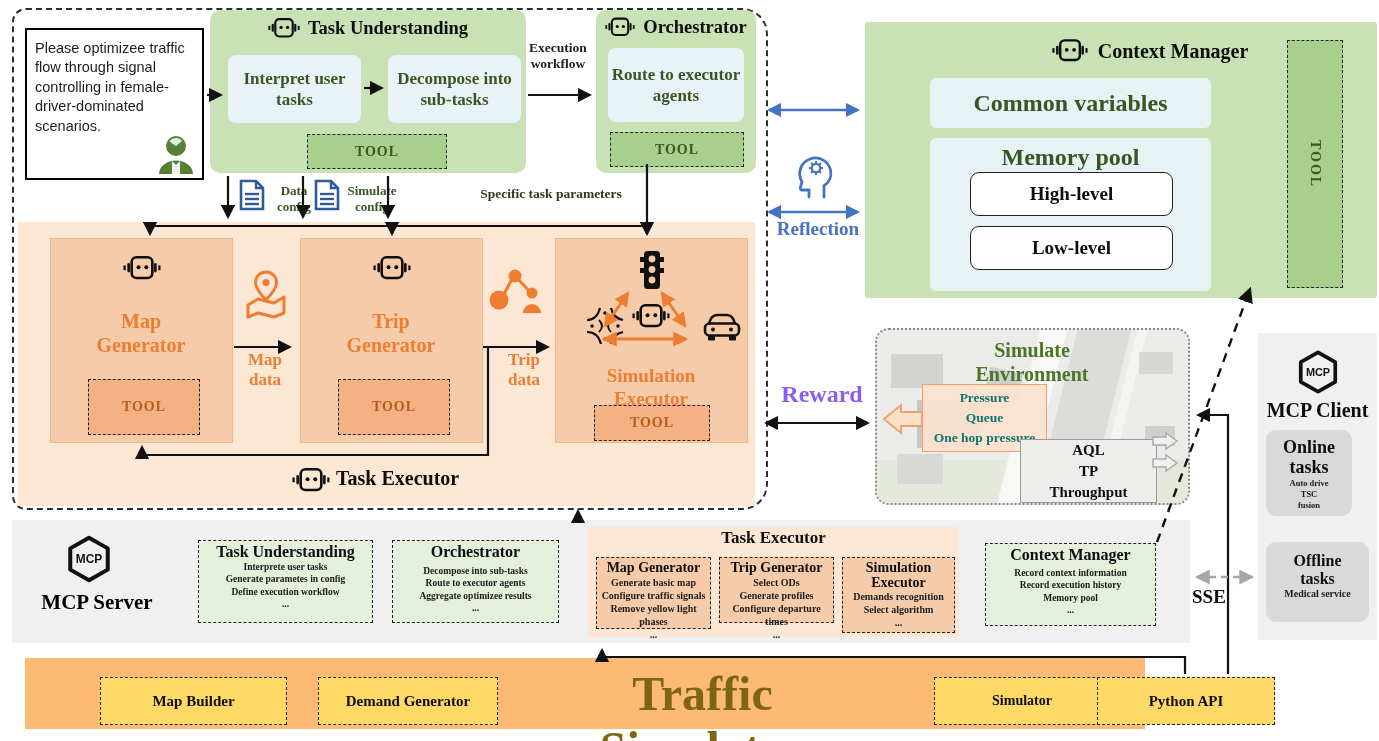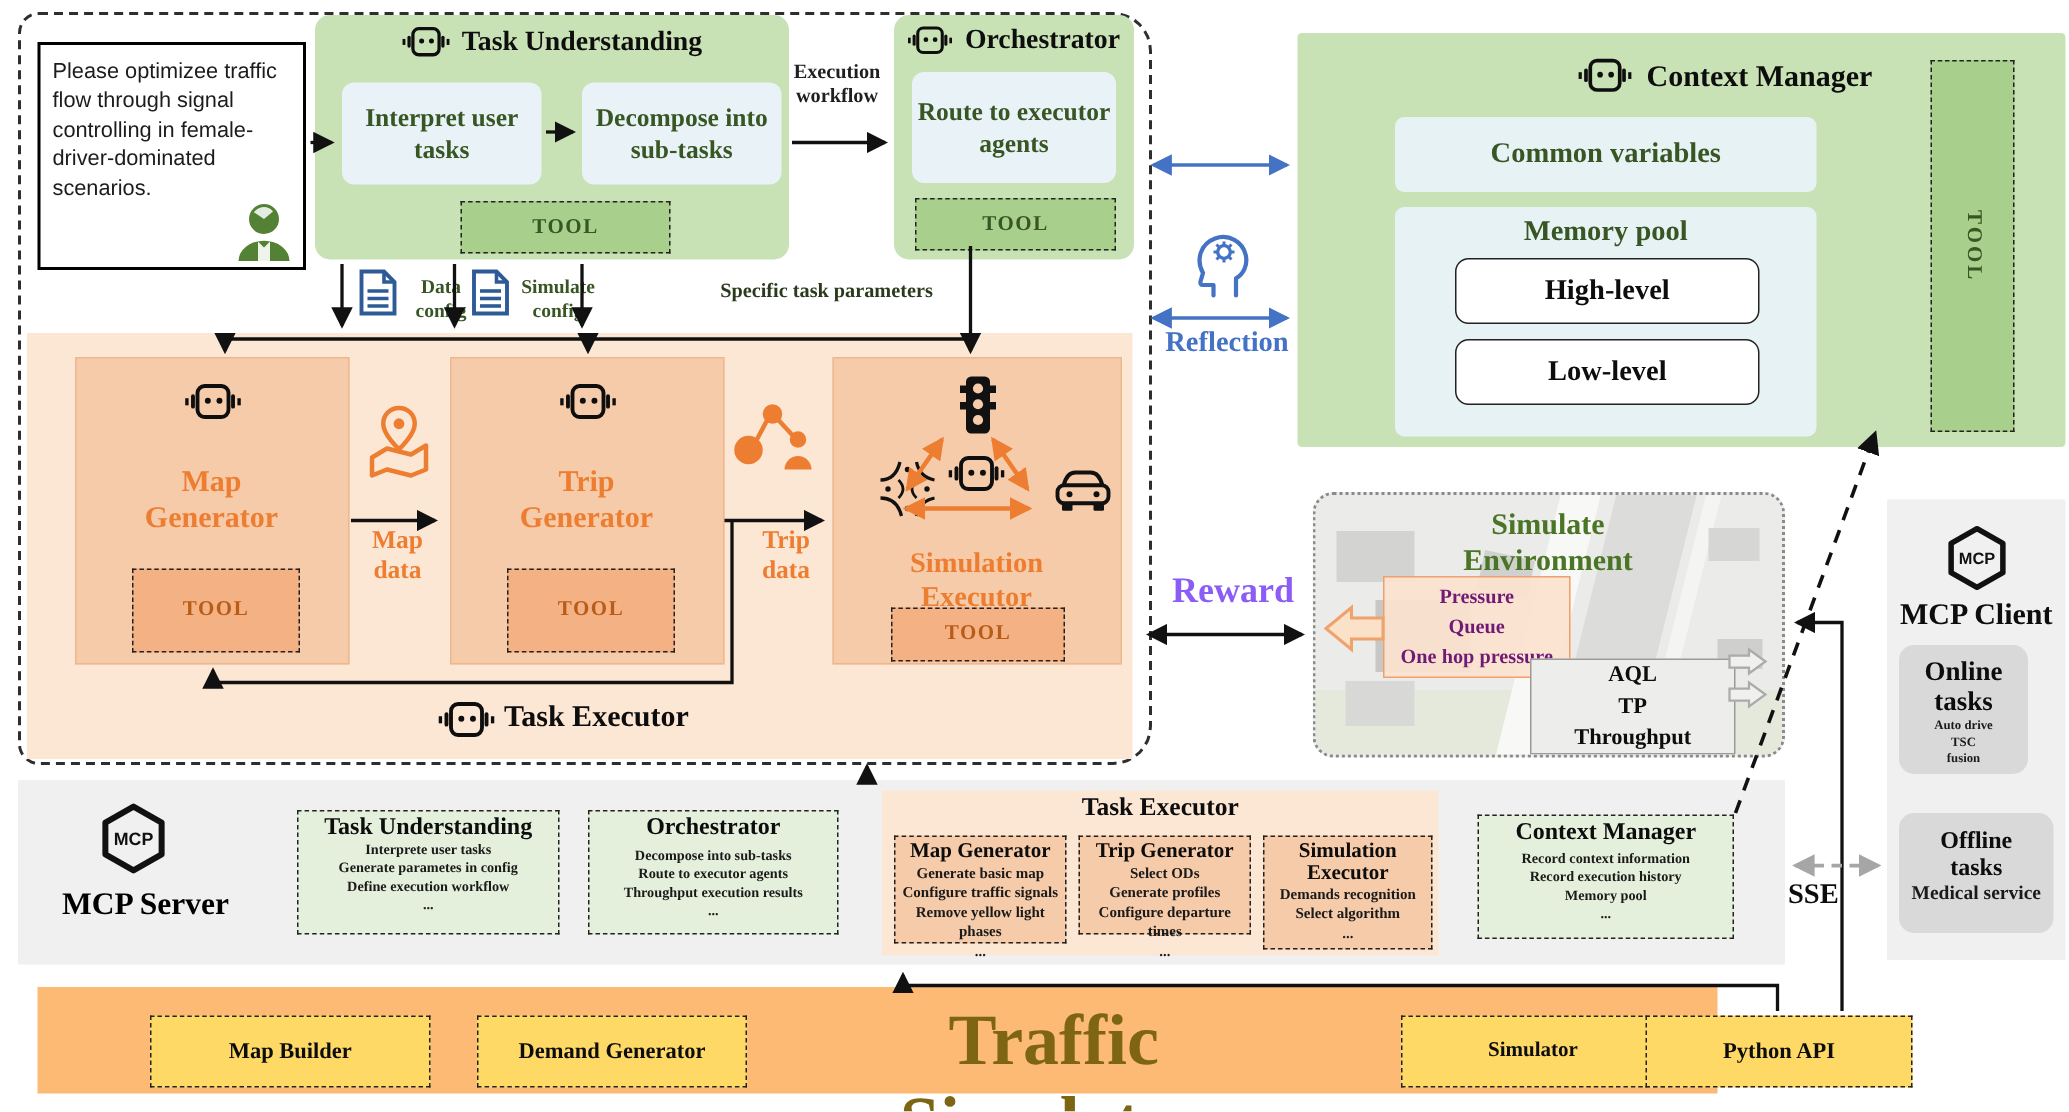--- a/index.html
+++ b/index.html
@@ -23,21 +23,21 @@
   .bluestep{background:#e9f2f7;border-radius:8px;font-weight:bold;font-size:17px;color:#375623;line-height:1.25;}
   .tool{background:#a8d08c;border:1.6px dashed #222;font-weight:bold;font-size:14px;color:#375623;letter-spacing:1px;}
   .tool-orange{background:#f4b183;border:1.6px dashed #222;font-weight:bold;font-size:14px;color:#b85c1a;letter-spacing:1px;}
   .cfg-label{font-weight:bold;font-size:13px;color:#375623;line-height:1.2;text-align:center;}
   .orange-panel{left:18px;top:222px;width:737px;height:284px;background:#fce7d5;}
   .exec-box{background:#f6cba9;border:1px solid #edb88e;}
   .exec-title{font-weight:bold;font-size:20px;color:#ed7d31;line-height:1.2;text-align:center;}
   .orange-lab{font-weight:bold;font-size:17px;color:#ed7d31;line-height:1.15;text-align:center;}
   .cm-box{left:865px;top:22px;width:512px;height:276px;background:#c8e1b5;border-radius:3px;}
   .cm-inner{background:#e7f2f4;border-radius:6px;}
-  .cm-label{font-weight:bold;font-size:19px;color:#375623;}
+  .cm-label{font-weight:bold;font-size:24px;color:#375623;}
   .mem-item{background:#fff;border:1.5px solid #222;border-radius:9px;font-weight:bold;font-size:19px;color:#0d0d0d;}
   .env-box{left:875px;top:328px;width:315px;height:177px;border:2px dotted #8a8a8a;border-radius:14px;
            background:#eeeeec;overflow:hidden;box-sizing:border-box;}
   .gray-bar{left:12px;top:520px;width:1178px;height:123px;background:#f0f0f0;}
   .svc{border:1.3px dashed #222;box-sizing:border-box;padding-top:3px;}
   .svc-green{background:#e4efdc;}
   .svc-orange{background:#f6cba9;}
   .svc-title{font-weight:bold;font-size:16px;text-align:center;line-height:1.05;color:#0d0d0d;}
   .svc-line{font-weight:bold;font-size:9.5px;text-align:center;line-height:1.32;color:#1a1a1a;}
   .svc-line-sm{font-weight:bold;font-size:10px;text-align:center;line-height:1.3;color:#1a1a1a;}
@@ -299,21 +299,21 @@
       <rect x="14" y="24" width="52" height="34" fill="#d3d3d1"></rect>
       <rect x="40" y="70" width="64" height="48" fill="#c7c7c5"></rect>
       <rect x="20" y="124" width="46" height="30" fill="#d8d8d6"></rect>
       <rect x="110" y="40" width="34" height="26" fill="#d0d0ce" transform="rotate(12 127 53)"></rect>
       <rect x="262" y="22" width="34" height="22" fill="#d6d6d4"></rect>
       <rect x="268" y="96" width="30" height="20" fill="#cfcfcd"></rect>
       <rect x="236" y="140" width="40" height="18" fill="#dddddb"></rect>
     </svg>
     <div class="abs serifb" style="left:80px;top:8px;width:150px;font-size:20px;line-height:1.2;color:#4a7426;text-align:center;">Simulate Environment</div>
     <div class="abs flexc col" style="left:45px;top:54px;width:123px;height:66px;background:rgba(251,226,205,0.93);
-         border:1.5px solid #efa06c;font-weight:bold;font-size:13.5px;line-height:1.5;color:#701a75;text-align:right;">
+         border:1.5px solid #efa06c;font-weight:bold;font-size:13.5px;line-height:1.5;color:#0f766e;text-align:right;">
       <div>Pressure</div>
       <div>Queue</div>
       <div>One hop pressure</div>
     </div>
     <div class="abs flexc col" style="left:143px;top:109px;width:135px;height:62px;background:#ededeb;
          border:1px solid #9a9a9a;font-weight:bold;font-size:15px;line-height:1.4;color:#0d0d0d;">
       <div>AQL</div>
       <div>TP</div>
       <div>Throughput</div>
     </div>
@@ -332,21 +332,21 @@
       <div class="svc-line">Interprete user tasks</div>
       <div class="svc-line">Generate parametes in config</div>
       <div class="svc-line">Define execution workflow</div>
       <div class="svc-line">...</div>
     </div>
 
     <div class="abs svc svc-green" style="left:380px;top:20px;width:167px;height:83px;">
       <div class="svc-title">Orchestrator</div>
       <div class="svc-line" style="margin-top:4px;">Decompose into sub-tasks</div>
       <div class="svc-line">Route to executor agents</div>
-      <div class="svc-line">Throughput execution results</div>
+      <div class="svc-line">Aggregate optimizee results</div>
       <div class="svc-line">...</div>
     </div>
 
     <div class="abs" style="left:576px;top:7px;width:371px;height:110px;background:#fce7d5;">
       <div class="svc-title" style="font-size:17px;margin-top:2px;">Task Executor</div>
       <div class="abs svc svc-orange" style="left:8px;top:30px;width:115px;height:72px;">
         <div class="svc-title" style="font-size:14px;">Map Generator</div>
         <div class="svc-line-sm">Generate basic map</div>
         <div class="svc-line-sm">Configure traffic signals</div>
         <div class="svc-line-sm">Remove yellow light phases</div>
@@ -383,21 +383,21 @@
         </svg></span>
     <div class="serifb abs" style="left:0;top:66px;width:119px;font-size:20px;text-align:center;color:#0d0d0d;">MCP Client</div>
     <div class="abs client-card" style="left:8px;top:97px;width:86px;height:86px;">
       <div class="serifb" style="font-size:18px;line-height:1.1;text-align:center;margin:8px auto 0;width:64px;color:#0d0d0d;">Online tasks</div>
       <div class="svc-line-sm" style="font-size:8.5px;">Auto drive</div>
       <div class="svc-line-sm" style="font-size:8.5px;">TSC</div>
       <div class="svc-line-sm" style="font-size:8.5px;">fusion</div>
     </div>
     <div class="abs client-card" style="left:8px;top:209px;width:103px;height:80px;">
       <div class="serifb" style="font-size:16px;line-height:1.1;text-align:center;margin:10px auto 0;width:64px;color:#0d0d0d;">Offline tasks</div>
-      <div class="svc-line-sm" style="font-size:13px;">Medical service</div>
+      <div class="svc-line-sm" style="font-size:10px;">Medical service</div>
     </div>
   </div>
   <div class="abs serifb" style="left:1192px;top:586px;font-size:19px;color:#0d0d0d;">SSE</div>
 
   <div class="abs yellow-bar">
     <div class="abs yellow-box flexc" style="left:75px;top:19px;width:185px;height:46px;">
       <span>Map Builder</span>
       </div>
     <div class="abs yellow-box flexc" style="left:293px;top:19px;width:178px;height:46px;">
       <span>Demand Generator</span>

